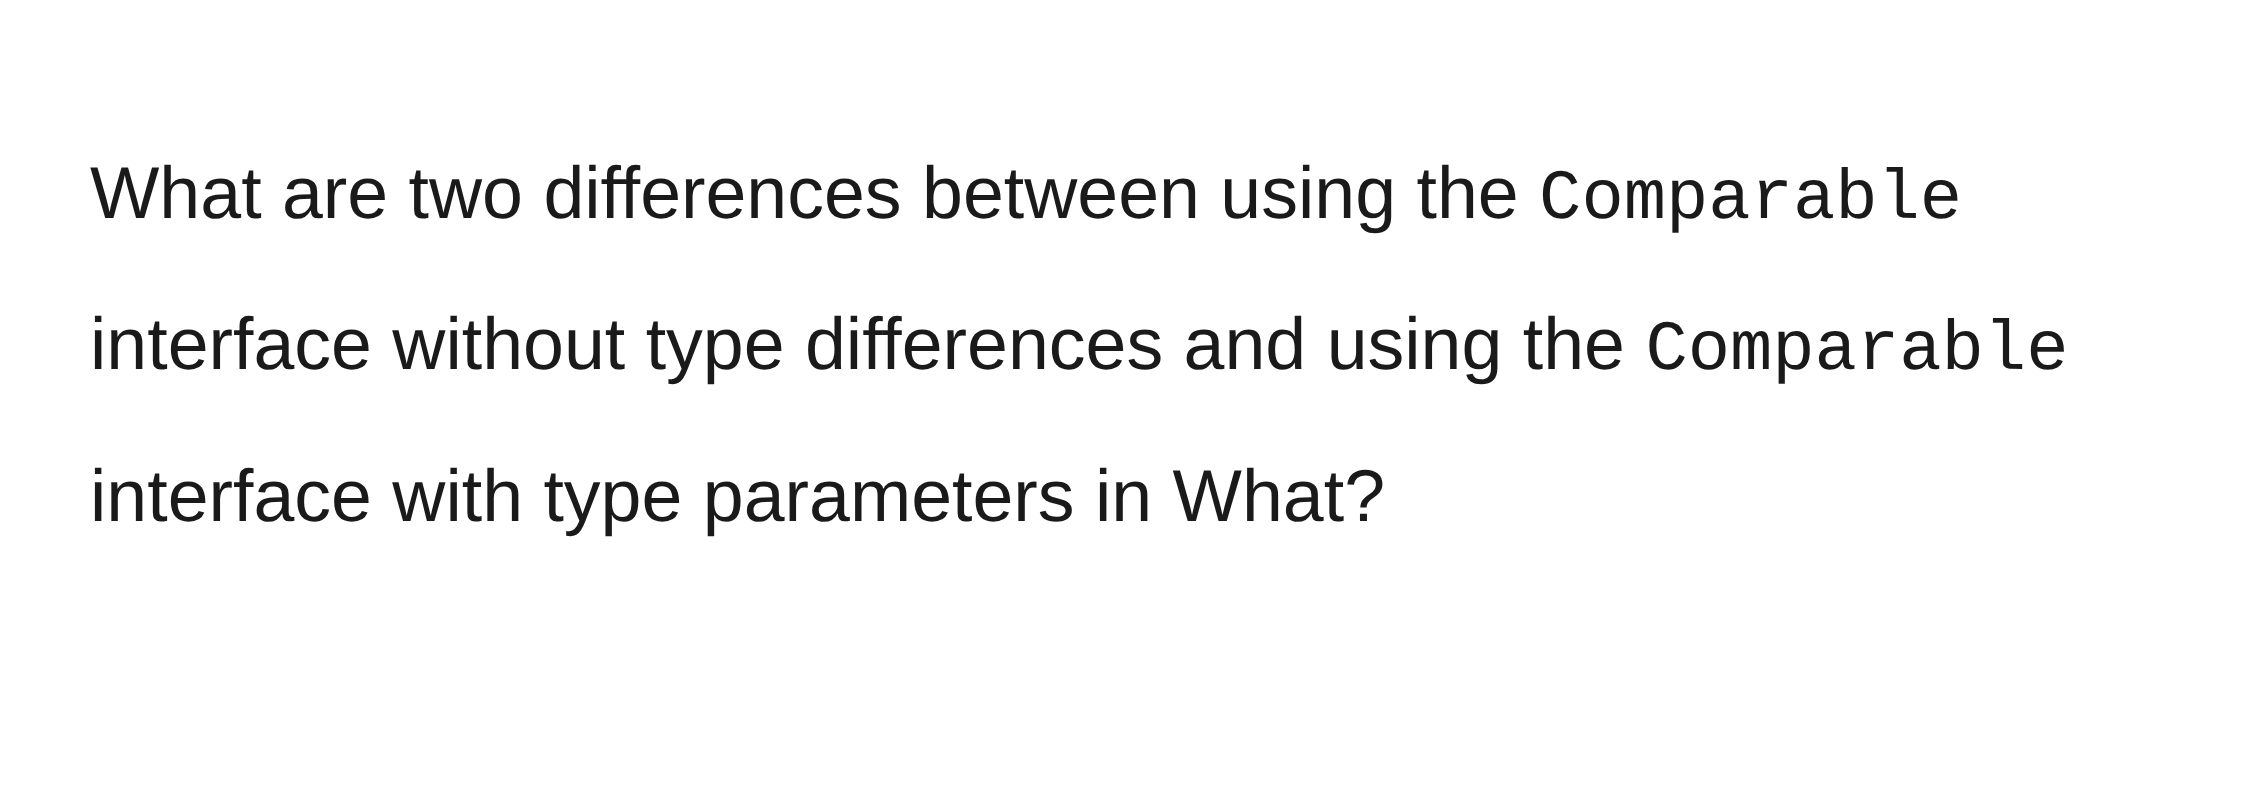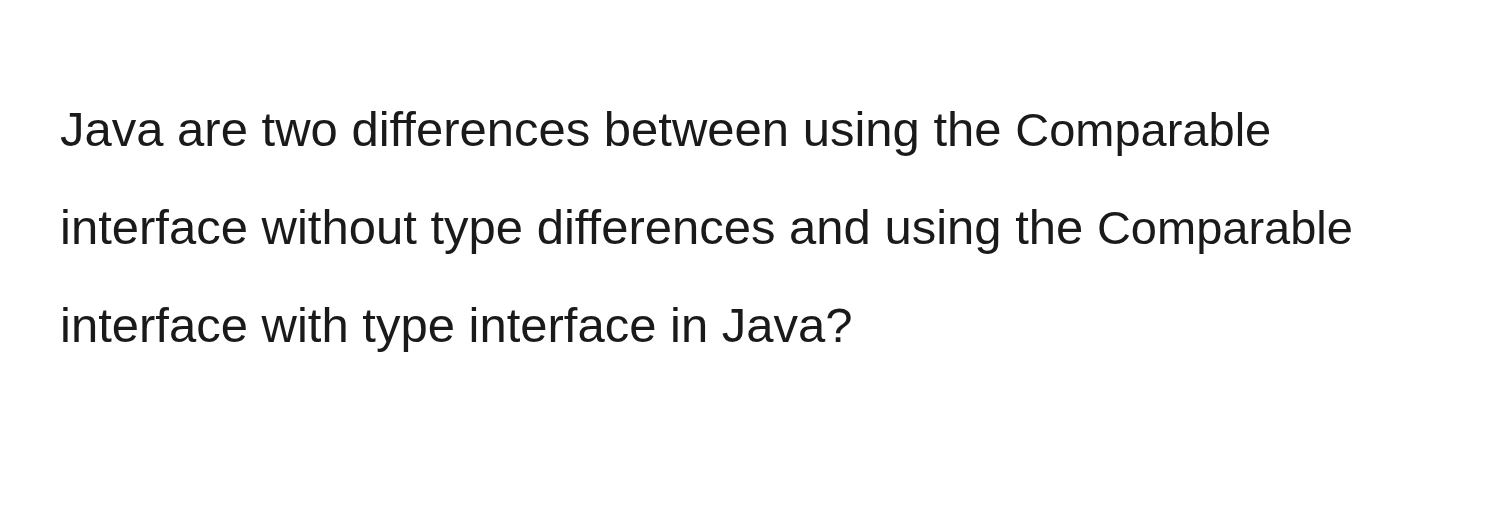--- a/index.html
+++ b/index.html
@@ -14,22 +14,22 @@
       font-family: -apple-system, BlinkMacSystemFont, "Segoe UI", Helvetica, Arial, sans-serif;
       padding: 80px 60px 60px 60px;
     }
     .question-text {
       font-size: 49px;
       line-height: 2.0;
       color: #1a1a1a;
       font-weight: 400;
     }
     .code {
-      font-family: Liberation Sans, sans-serif;
+      font-family: Liberation Mono, monospace;
       font-size: 47px;
     }
   </style>
 </head>
 <body>
 
 <div class="question-text">
-  <span>Java are two differences between using the </span><span class="code">Comparable</span><span> interface without type differences and using the </span><span class="code">Comparable</span><span> interface with type interface in Java?</span>
+  <span>What are two differences between using the </span><span class="code">Comparable</span><span> interface without type differences and using the </span><span class="code">Comparable</span><span> interface with type parameters in What?</span>
 </div>
 
 </body></html>

